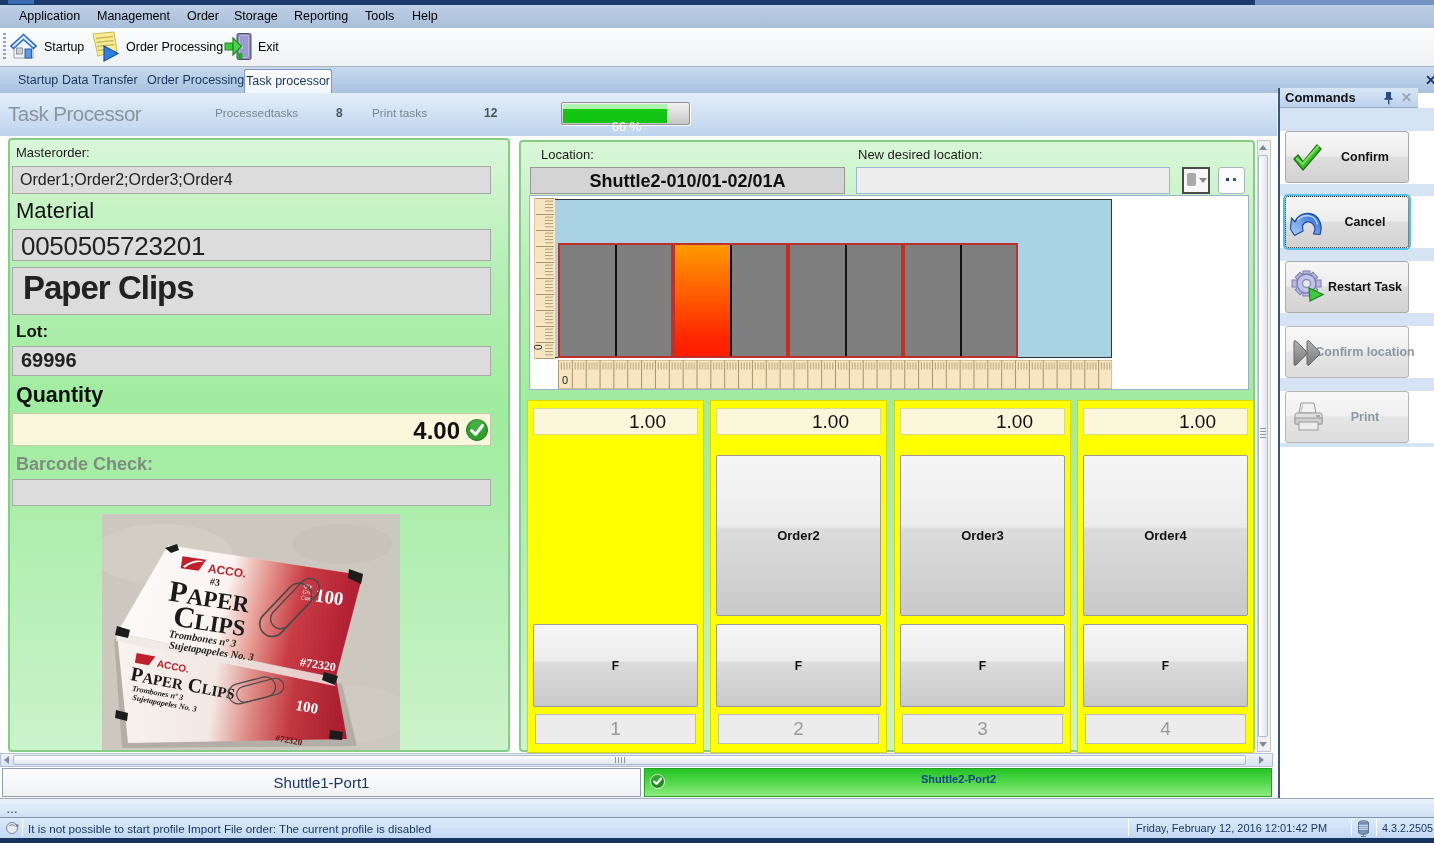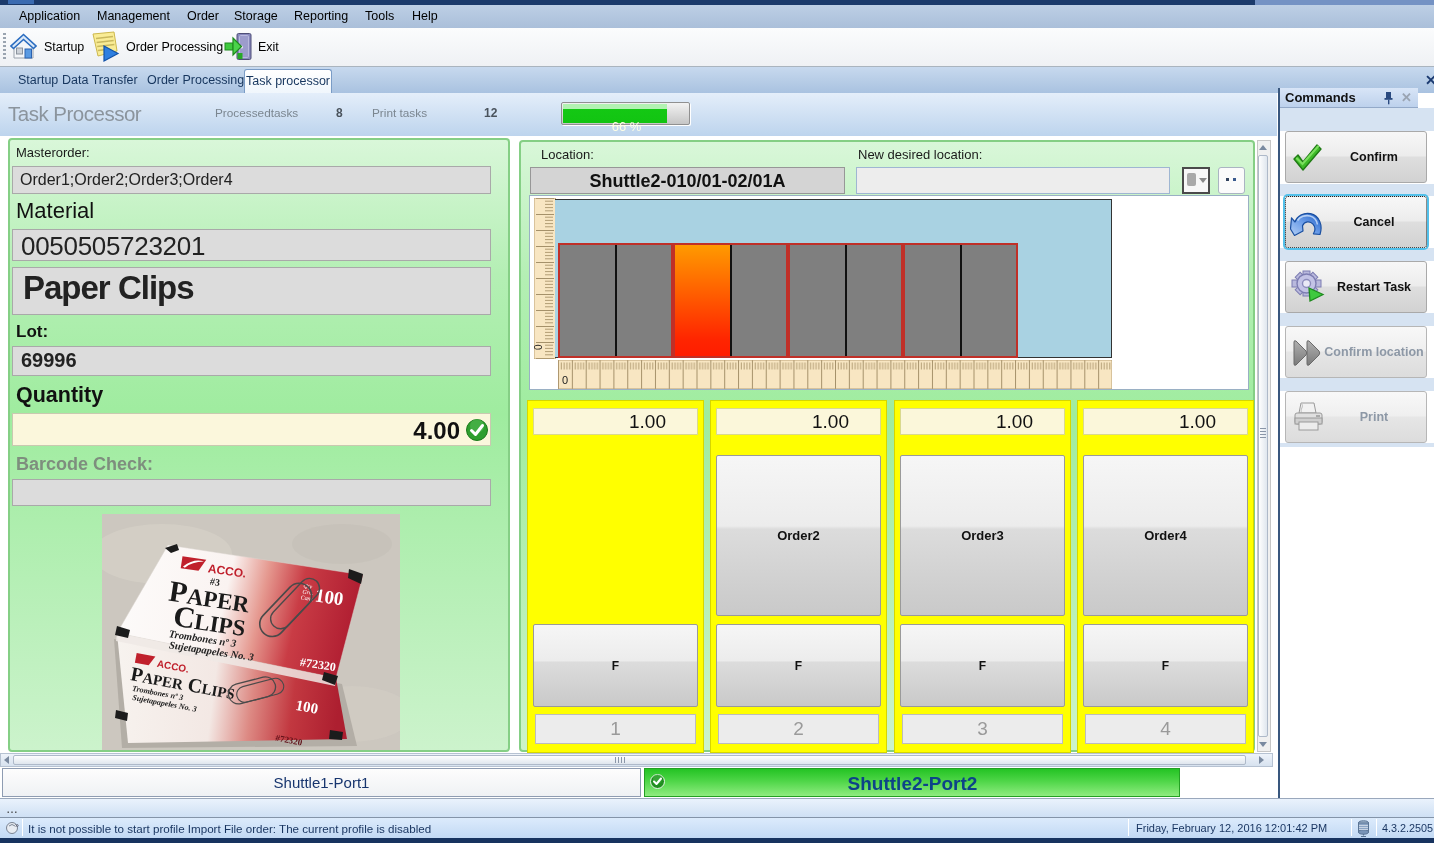--- a/index.html
+++ b/index.html
@@ -42,30 +42,30 @@
 .yf { position:absolute; left:5px; top:223px; width:165px; height:83px; }
 .ybig, .yf { background:linear-gradient(180deg,#f6f6f6 0%,#ececec 44%,#dcdcdc 46%,#c9c9c9 100%); border:1px solid #9a9a9a; border-radius:2px; display:flex; align-items:center; justify-content:center; }
 .ybig span, .yf span { font-size:13px; font-weight:bold; color:#111; }
 .yf span { font-size:12px; }
 .ynum { position:absolute; left:7px; top:313px; width:161px; height:30px; background:#ececec; border:1px solid #bcbcbc; text-align:center; font-size:19px; color:#9a9a9a; padding-top:3px; }
 
 #cmdline { left:1278px; top:88px; width:2px; height:728px; background:#39577e; }
 #cmdhead { left:1280px; top:88px; width:138px; height:20px; background:linear-gradient(#d8e5f7,#bdd1ec); border-bottom:1px solid #93a9c8; font-size:13px; font-weight:bold; color:#111; }
 #cmdbody { left:1280px; top:108px; width:154px; height:708px; background:#ffffff; }
 .cband { left:1280px; background:#d6e3f2; width:154px; }
-.cbtn { left:1285px; width:142px; height:52px; background:linear-gradient(180deg,#f7f7f7 0%,#ececec 48%,#dedede 50%,#d2d2d2 100%); border:1px solid #a9a9a9; border-radius:3px; }
+.cbtn { left:1285px; width:124px; height:52px; background:linear-gradient(180deg,#f7f7f7 0%,#ececec 48%,#dedede 50%,#d2d2d2 100%); border:1px solid #a9a9a9; border-radius:3px; }
 .cbtn .lbl { white-space:nowrap; position:absolute; left:36px; right:0; top:0; bottom:0; display:flex; align-items:center; justify-content:center; font-size:12.5px; font-weight:bold; color:#111; }
 .cbtn.dis .lbl { color:#8d98a6; }
 .cbtn.dis { background:linear-gradient(180deg,#f8f8f8 0%,#efefef 48%,#e6e6e6 50%,#dcdcdc 100%); border:1px solid #b6b6b6; }
 
 #hscroll { left:0; top:753px; width:1273px; height:14px; background:linear-gradient(#eef3fa,#d7e2ef); border:1px solid #b6c2d2; }
 #vscroll { left:1257px; top:140px; width:14px; height:612px; background:#f0f0f0; border:1px solid #c6c6c6; }
 .port { top:768px; height:29px; font-size:15px; text-align:center; }
 #port1 { left:2px; width:639px; background:linear-gradient(#fdfdfd,#eff1f4); border:1px solid #8e9cb2; color:#17356e; padding-top:5px; }
-#port2 { left:644px; width:536px; background:linear-gradient(#24c324 0%,#4fd648 45%,#8fec80 100%); border:1px solid #23a023; color:#0d4388; font-weight:bold; font-size:19px; padding-top:4px; padding-left:1px; }
+#port2 { left:644px; width:628px; background:linear-gradient(#24c324 0%,#4fd648 45%,#8fec80 100%); border:1px solid #23a023; color:#0d4388; font-weight:bold; font-size:11px; padding-top:4px; padding-left:1px; }
 #dotrow { left:0; top:798px; width:1434px; height:19px; background:linear-gradient(#eaf2fc,#cfe0f4); border-top:1px solid #9aa8bc; color:#333; font-size:12px; }
 #statusbar { left:0; top:817px; width:1434px; height:21px; background:linear-gradient(#dcebfc,#c2d9f4); border-top:1px solid #8494a8; }
 #statusbar .txt { font-size:11.6px; color:#17335f; top:4px; }
 #botstrip { left:0; top:838px; width:1434px; height:5px; background:#17335f; }
 .vsep { top:819px; width:1px; height:17px; background:#aebfd4; border-right:1px solid #fff; }
 </style>
 </head>
 <body>
 <div class="abs" id="titlestrip"></div>
 <div class="abs" style="left:8px;top:0;width:26px;height:4px;background:#3a6ab0;"></div>

